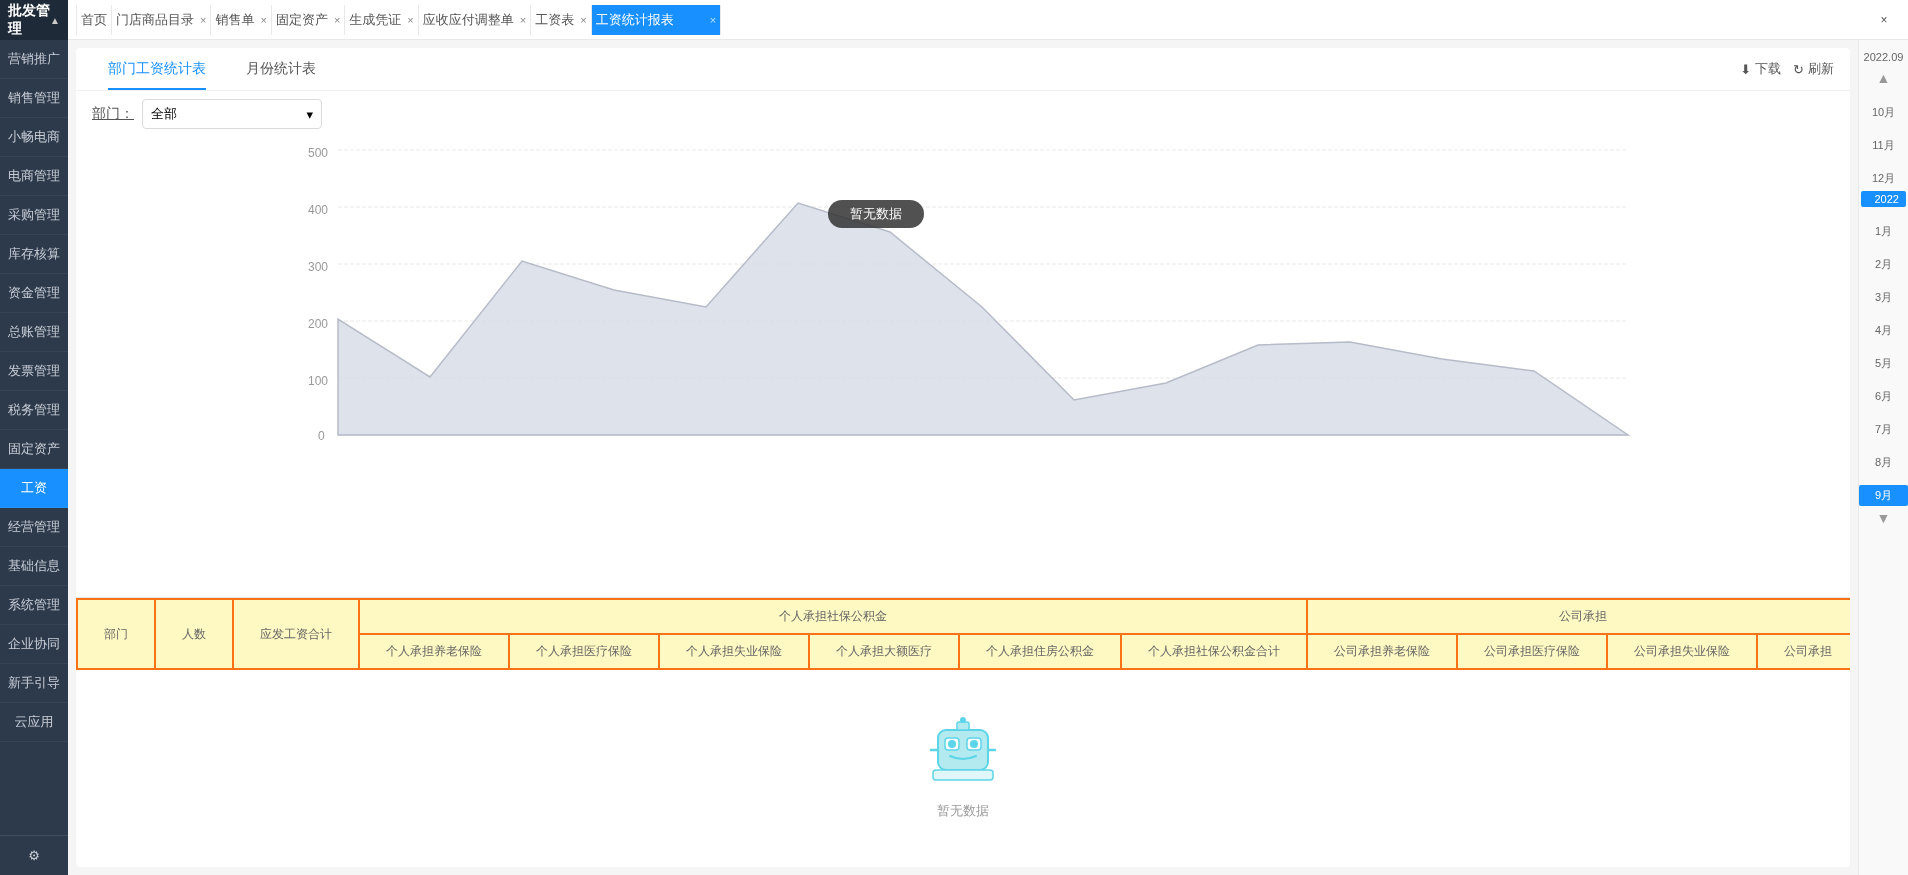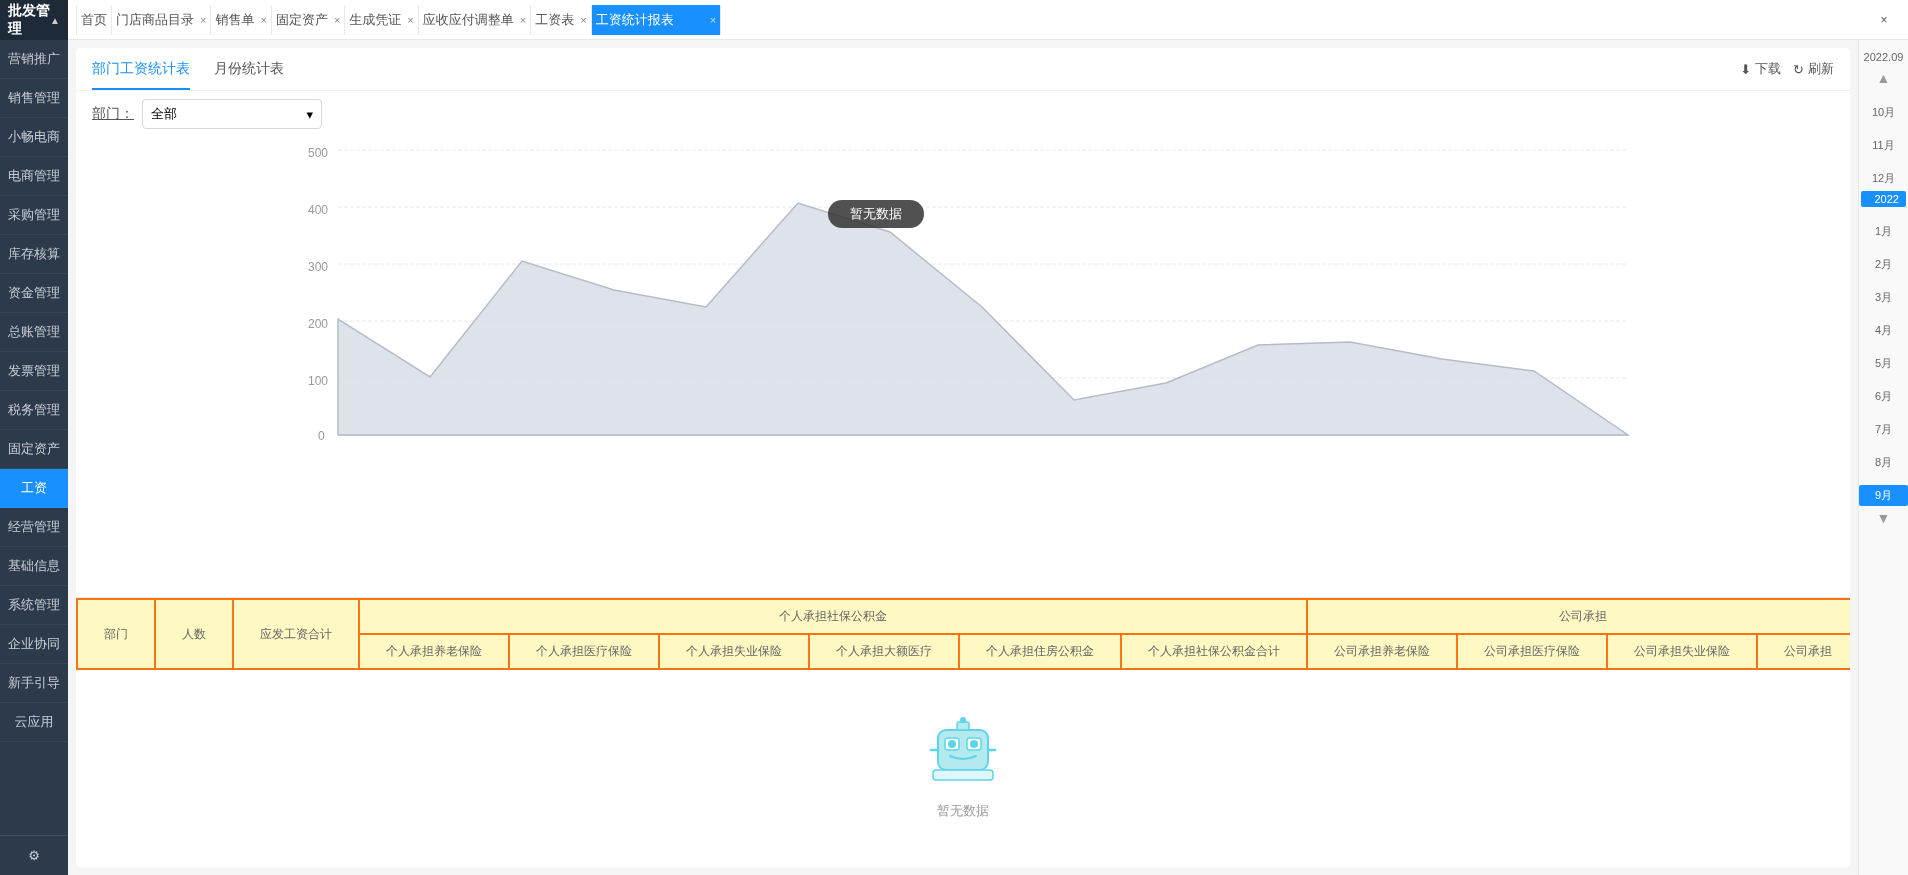--- a/index.html
+++ b/index.html
@@ -110,20 +110,21 @@
       border-bottom: 1px solid #f0f0f0;
       gap: 24px;
       flex-shrink: 0;
     }
     .sub-tab {
       padding-bottom: 10px;
       font-size: 14px;
       cursor: pointer;
       color: #555;
       border-bottom: 2px solid transparent;
+      margin-left: 16px;
     }
     .sub-tab.active { color: #1890ff; border-bottom: 2px solid #1890ff; }
 
     
     .toolbar {
       display: flex;
       align-items: center;
       justify-content: flex-end;
       padding: 8px 16px;
       gap: 12px;

